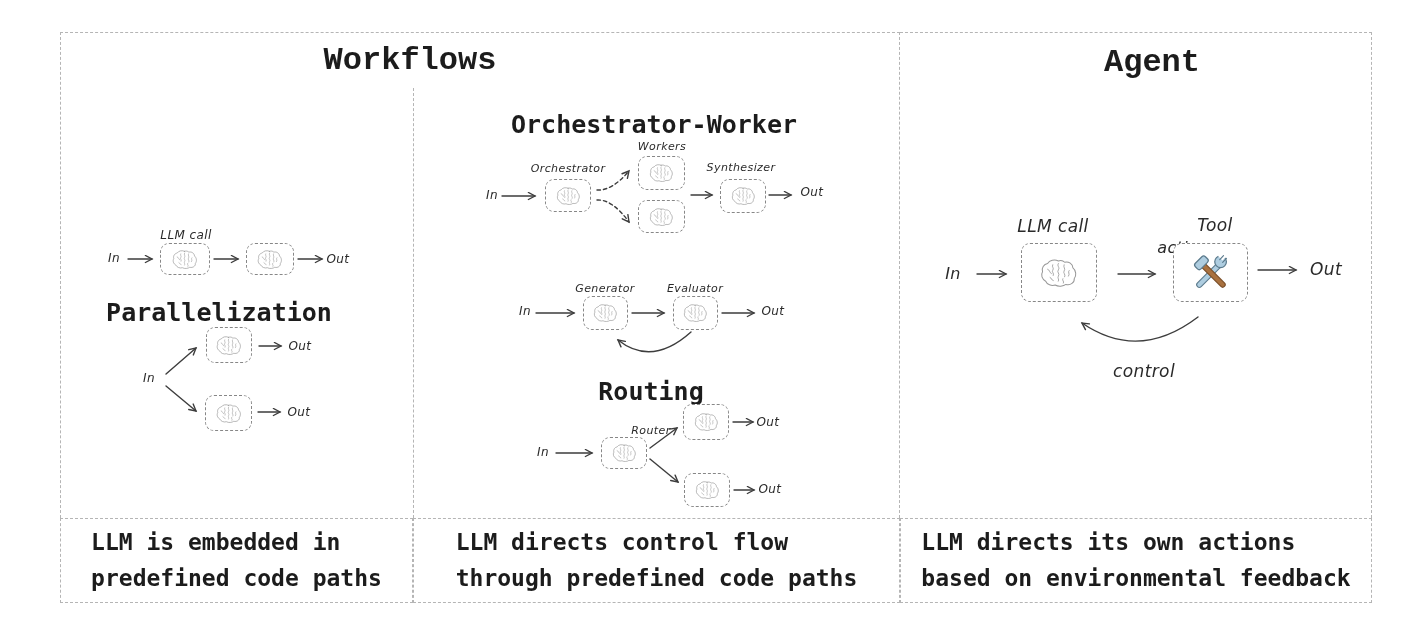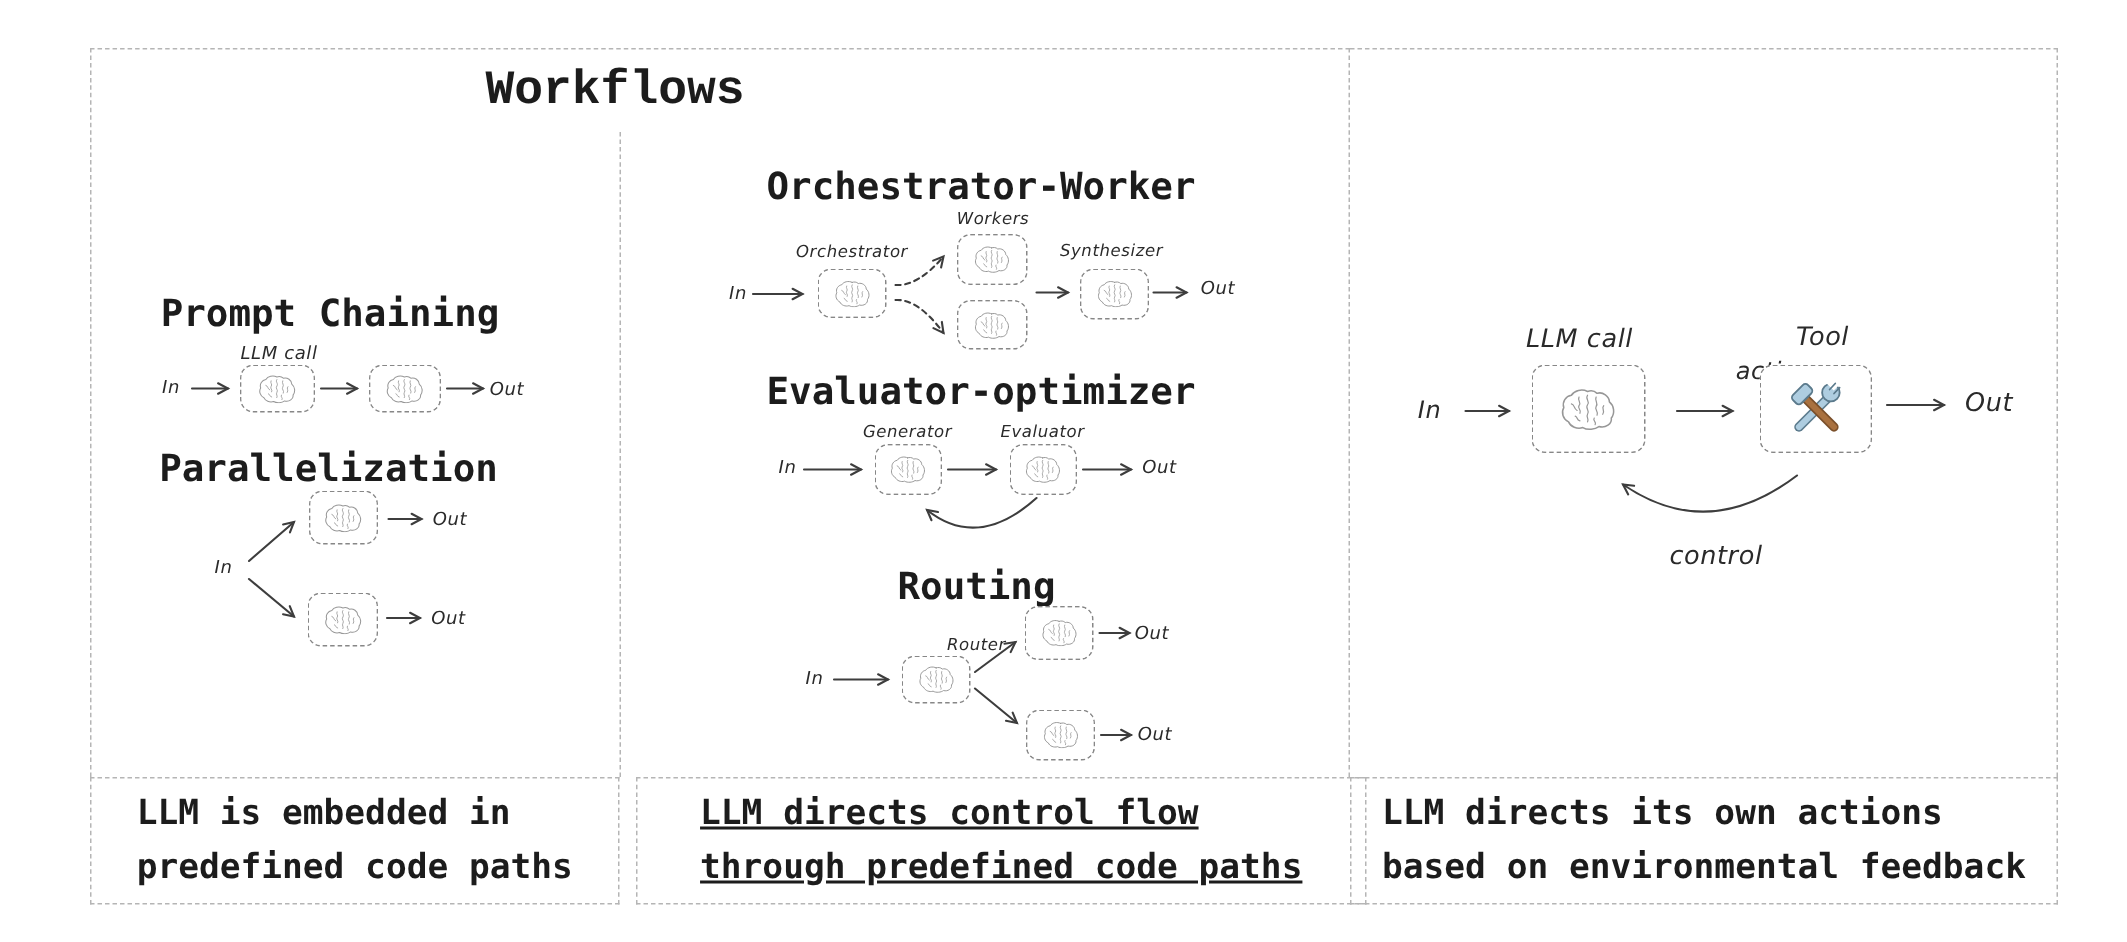--- a/index.html
+++ b/index.html
@@ -33,30 +33,31 @@
 <div id="page">
 
   <div class="panel nobottom" style="left:60px;top:32px;width:840px;height:486px;"></div>
   <div class="panel nobottom noleft" style="left:900px;top:32px;width:472px;height:486px;"></div>
   <div class="vdivider" style="left:413px;top:88px;height:430px;"></div>
 
   <div class="caption" style="left:60px;top:518px;width:353px;height:85px;">
     <span>LLM is embedded in
 predefined code paths</span>
   </div>
-  <div class="caption noleft" style="left:424px;top:518px;width:487px;height:85px;text-decoration:underline;">
+  <div class="caption noleft" style="left:413px;top:518px;width:487px;height:85px;">
     <span>LLM directs control flow
 through predefined code paths</span>
   </div>
   <div class="caption noleft" style="left:900px;top:518px;width:472px;height:85px;">
     <span>LLM directs its own actions
 based on environmental feedback</span>
   </div>
 
   <div class="ptitle" style="left:410px;top:60px;">Workflows</div>
+  <div class="ptitle" style="left:1152px;top:62px;">Agent</div>
 
   <svg class="overlay" width="1418" height="628" viewBox="0 0 1418 628">
     <defs>
       <marker id="ah" markerWidth="10" markerHeight="10" refX="7.6" refY="4.5" orient="auto" markerUnits="userSpaceOnUse">
         <path d="M1,1 L7.6,4.5 L1,8" fill="none" stroke="#3d3d3d" stroke-width="1.4" stroke-linecap="round"></path>
       </marker>
       <symbol id="brain" viewBox="0 0 60 44">
         <path class="brain" stroke-width="1.6" d="M29,3 C23,0 15,2 12,7 C6,8 2,14 4,20 C1,25 3,32 9,35 C11,40 18,43 24,41 C29,44 37,43 41,40 C48,42 55,37 54,31 C58,26 57,18 52,14 C52,8 45,3 39,5 C36,2 32,2 29,3 Z"></path>
         <path class="brain" stroke-width="1.3" d="M20,9 C18,13 23,14 20,18 C18,21 23,22 21,26 M29,7 C26,11 32,13 29,17 C26,21 32,23 29,27 C27,30 31,32 29,35 M38,9 C36,13 41,15 38,19 C36,22 41,24 39,28 M12,16 C16,17 14,21 18,23 M46,18 C43,21 48,23 45,27 M16,29 C19,30 17,33 21,34 M36,31 C34,34 39,35 37,38"></path>
       </symbol>
@@ -89,21 +90,20 @@
       <path d="M733,422 H753" marker-end="url(#ah)"></path>
       <path d="M734,490 H754" marker-end="url(#ah)"></path>
 
       <path d="M977,274 H1006" marker-end="url(#ah)"></path>
       <path d="M1118,274 H1155" marker-end="url(#ah)"></path>
       <path d="M1258,270 H1296" marker-end="url(#ah)"></path>
       <path d="M1198,317 Q1139,362 1082,323" marker-end="url(#ah)"></path>
     </g>
   </svg>
 
-  <div class="stitle" style="left:220px;top:209px;">Prompt Chaining</div>
   <div class="hand" style="left:186px;top:235px;">LLM call</div>
   <div class="hand" style="left:114px;top:258px;">In</div>
   <div class="hand" style="left:338px;top:259px;">Out</div>
   <div class="nbox" style="left:160px;top:243px;width:50px;height:32px;">
     <svg width="26" height="19" viewBox="0 0 60 44">
         <use href="#brain"></use>
       </svg>
   </div>
   <div class="nbox" style="left:246px;top:243px;width:48px;height:32px;">
     <svg width="26" height="19" viewBox="0 0 60 44">
@@ -146,21 +146,20 @@
     <svg width="25" height="18" viewBox="0 0 60 44">
         <use href="#brain"></use>
       </svg>
   </div>
   <div class="nbox" style="left:720px;top:179px;width:46px;height:34px;">
     <svg width="25" height="18" viewBox="0 0 60 44">
         <use href="#brain"></use>
       </svg>
   </div>
 
-  <div class="stitle" style="left:654px;top:261px;">Evaluator-optimizer</div>
   <div class="hand" style="left:605px;top:288px;font-size:11px;">Generator</div>
   <div class="hand" style="left:695px;top:288px;font-size:11px;">Evaluator</div>
   <div class="hand" style="left:525px;top:311px;">In</div>
   <div class="hand" style="left:773px;top:311px;">Out</div>
   <div class="nbox" style="left:583px;top:296px;width:45px;height:34px;">
     <svg width="25" height="18" viewBox="0 0 60 44">
         <use href="#brain"></use>
       </svg>
   </div>
   <div class="nbox" style="left:673px;top:296px;width:45px;height:34px;">

